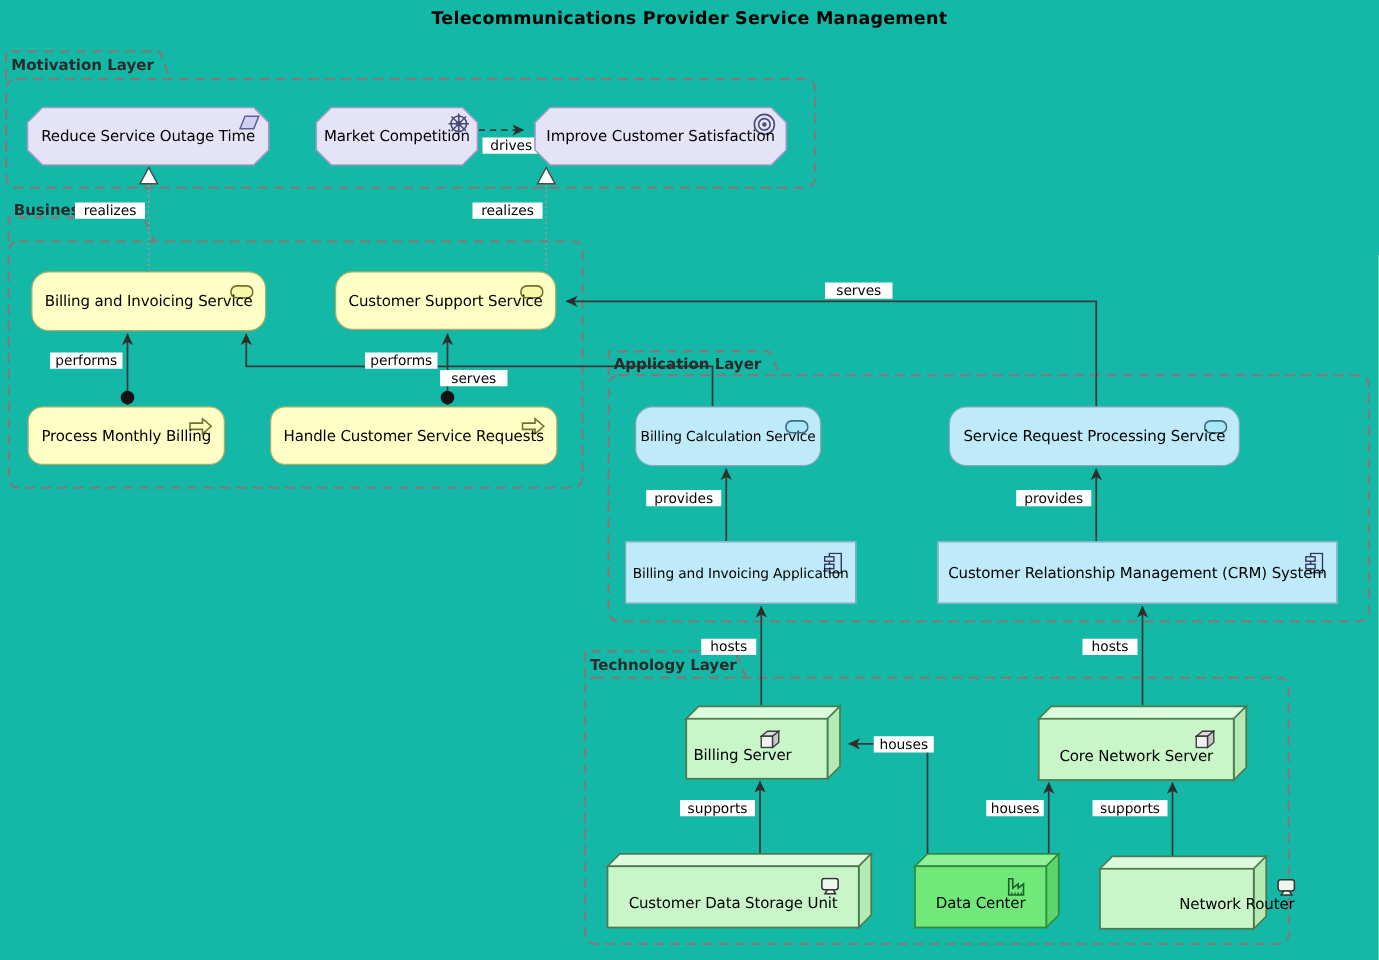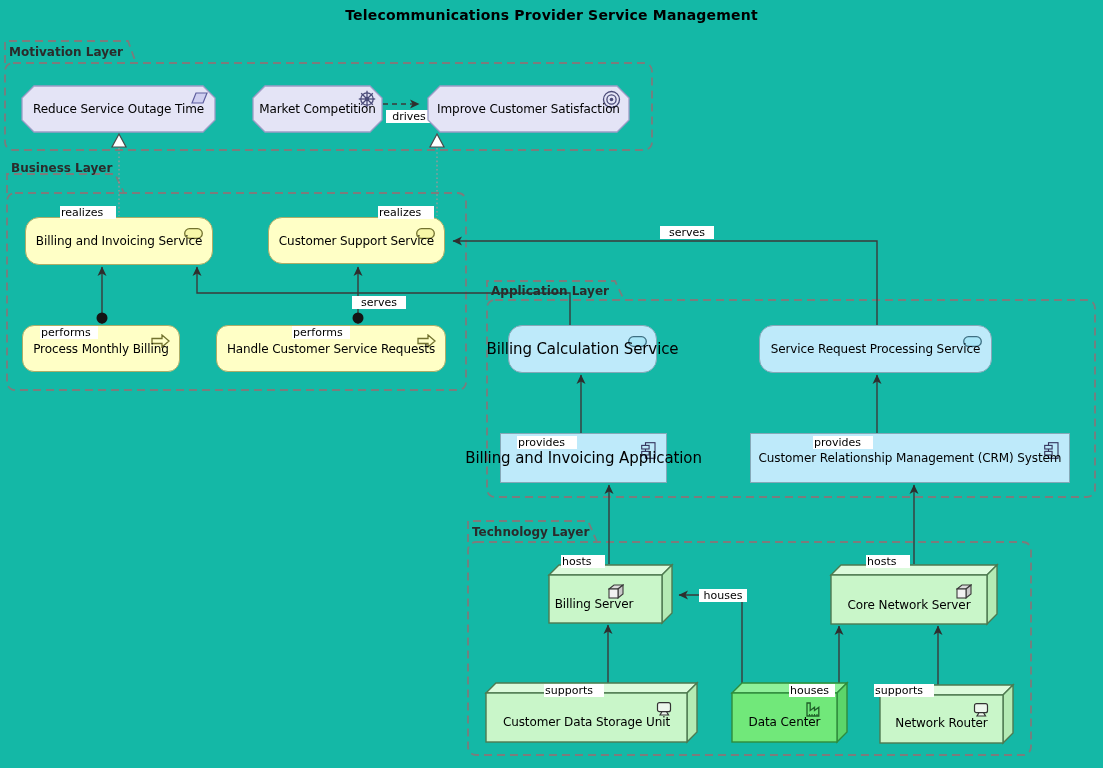--- a/index.html
+++ b/index.html
@@ -9,34 +9,34 @@
 
   .title { position:absolute; left:0; top:7px; width:1103px; text-align:center;
            font-size:14px; font-weight:bold; letter-spacing:0.2px; }
 
   .ltab { position:absolute; font-size:12px; font-weight:bold; color:#2b2b2b; white-space:nowrap; }
 
   .box { position:absolute; box-sizing:border-box; display:flex; align-items:center; justify-content:center;
          font-size:12px; white-space:nowrap; letter-spacing:-0.1px; }
   .box .lbl { position:relative; z-index:2; }
   .box .icon { position:absolute; z-index:2; }
-  .small { font-size:15px; }
+  .small { font-size:11px; }
 
   .svc-b { background:#FFFFC6; border:1.4px solid #ADAD68; border-radius:14px; }
   .proc  { background:#FFFFC6; border:1.4px solid #ADAD68; border-radius:12px; }
   .svc-a { background:#BEEAFA; border:1.4px solid #85A8B8; border-radius:14px; }
   .comp  { background:#BEEAFA; border:1.4px solid #85A8B8; }
 
   .moto { background:transparent; border:none; }
   .moto svg.shape { position:absolute; left:0; top:0; z-index:1; }
 
   .tnode { background:transparent; }
 
   .elabel { position:absolute; font-size:11px; line-height:13px; background:#fff; padding:0 1px; white-space:nowrap; }
-  .r { text-align:left;margin-top:44px; }
+  .r { text-align:center; }
   .c { text-align:center; }
 </style>
 </head>
 <body>
 
 <div id="stage">
 
   <svg id="canvas" width="1103" height="768">
     <defs>
       <marker id="arr" markerWidth="11" markerHeight="10" refX="9.5" refY="5" orient="auto" markerUnits="userSpaceOnUse">
@@ -207,21 +207,21 @@
     <span class="lbl small">Billing Calculation Service</span>
   </div>
   <div class="box svc-a" style="left:759px;top:325px;width:233px;height:48px;">
     <span class="icon" style="right:9px;top:10px;">
       <svg width="19" height="11">
           <rect x="0.7" y="0.7" width="17.6" height="9.6" rx="4.8" fill="#A9E6F7" stroke="#3E6F82" stroke-width="1.3"></rect>
         </svg>
     </span>
     <span class="lbl">Service Request Processing Service</span>
   </div>
-  <div class="box comp" style="left:500px;top:433px;width:167px;height:50px;">
+  <div class="box comp" style="left:500px;top:433px;width:185px;height:50px;">
     <span class="icon" style="right:10px;top:8px;">
       <svg width="15" height="17">
         <rect x="4.5" y="0.7" width="9.5" height="15.6" fill="#BEEAFA" stroke="#33335C" stroke-width="1.1"></rect>
         <rect x="0.7" y="3.4" width="7.4" height="3.6" fill="#BEEAFA" stroke="#33335C" stroke-width="1.1"></rect>
         <rect x="0.7" y="9.4" width="7.4" height="3.6" fill="#BEEAFA" stroke="#33335C" stroke-width="1.1"></rect>
       </svg>
     </span>
     <span class="lbl small">Billing and Invoicing Application</span>
   </div>
   <div class="box comp" style="left:750px;top:433px;width:320px;height:50px;">
@@ -266,21 +266,21 @@
   </div>
   <div class="box tnode" style="left:732px;top:693px;width:105px;height:49px;padding-top:8px;">
     <span class="icon" style="right:14px;top:8px;">
       <svg width="18" height="16">
         <path d="M2,15 V2 H5.2 V9.5 L9.5,6.2 V9.5 L13.8,6.2 V15 Z" fill="none" stroke="#1F5F28" stroke-width="1.3"></path>
         <path d="M4.5,15 v-2 M7,15 v-2 M9.5,15 v-2 M12,15 v-2" stroke="#1F5F28" stroke-width="1.1" fill="none"></path>
       </svg>
     </span>
     <span class="lbl">Data Center</span>
   </div>
-  <div class="box tnode" style="left:880px;top:695px;width:123px;height:48px;padding-top:8px;">
+  <div class="box tnode" style="left:928px;top:695px;width:123px;height:48px;padding-top:8px;">
     <span class="icon" style="right:13px;top:8px;">
       <svg width="18" height="15">
         <rect x="2.5" y="0.7" width="13" height="9" rx="2" fill="#EDF7ED" stroke="#333333" stroke-width="1.2"></rect>
         <path d="M7,9.7 L5,13 H13.5 L11.5,9.7 Z" fill="#EDF7ED" stroke="#333333" stroke-width="1.2"></path>
       </svg>
     </span>
     <span class="lbl">Network Router</span>
   </div>
 
   <div class="elabel c" style="left:386px;top:110px;width:44px;">drives</div>

